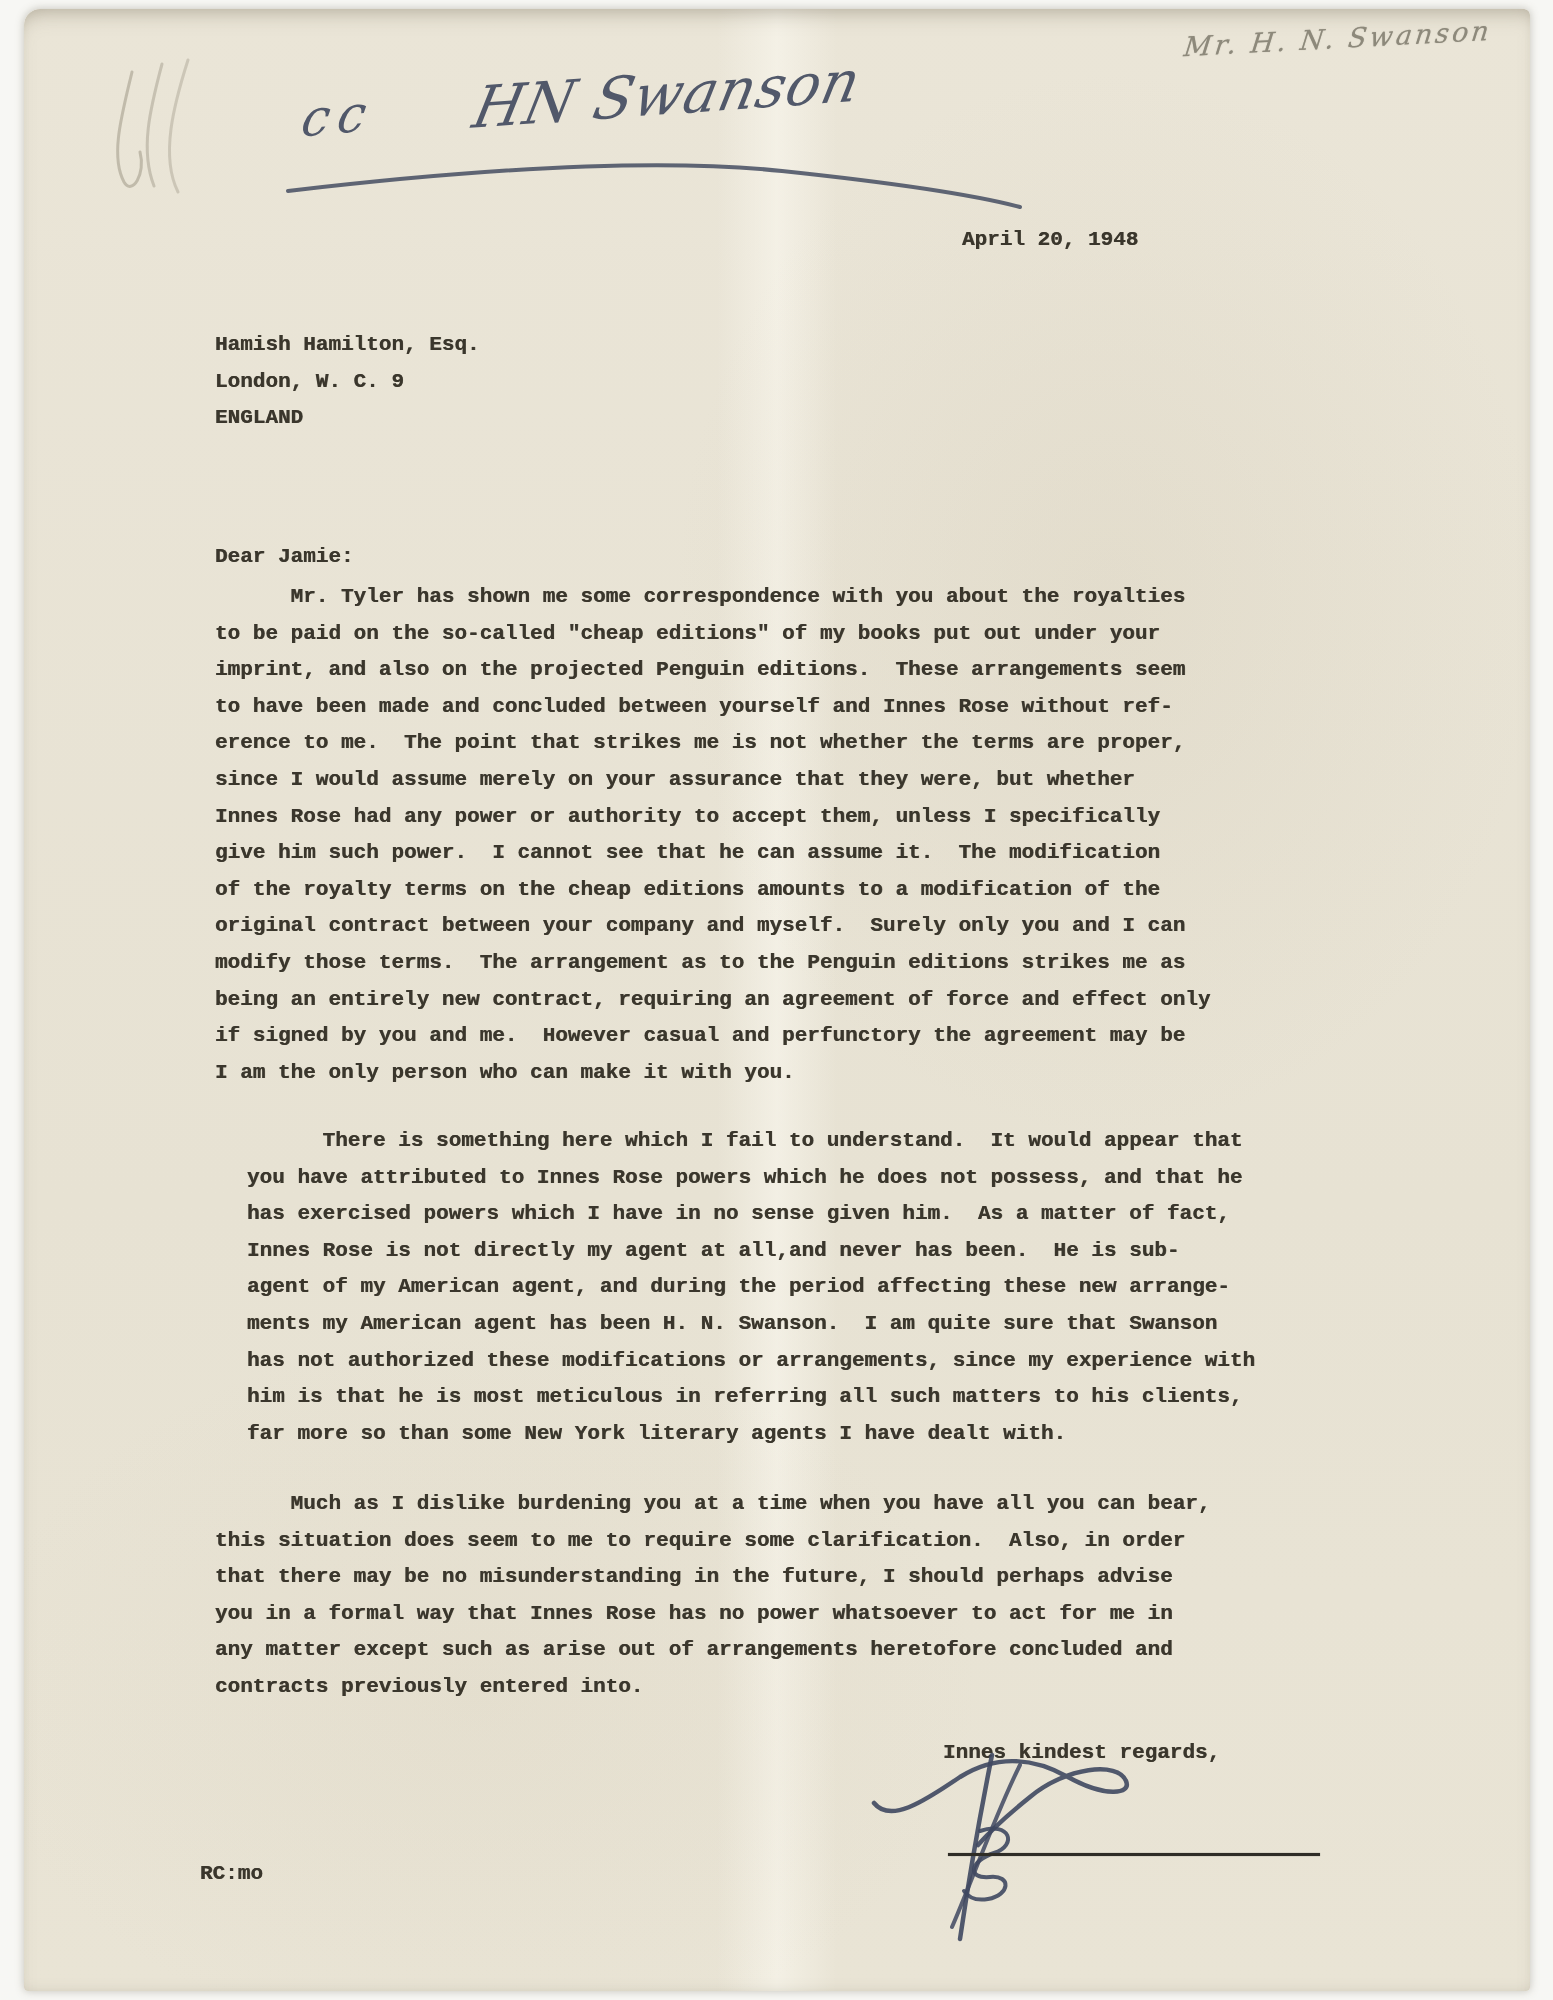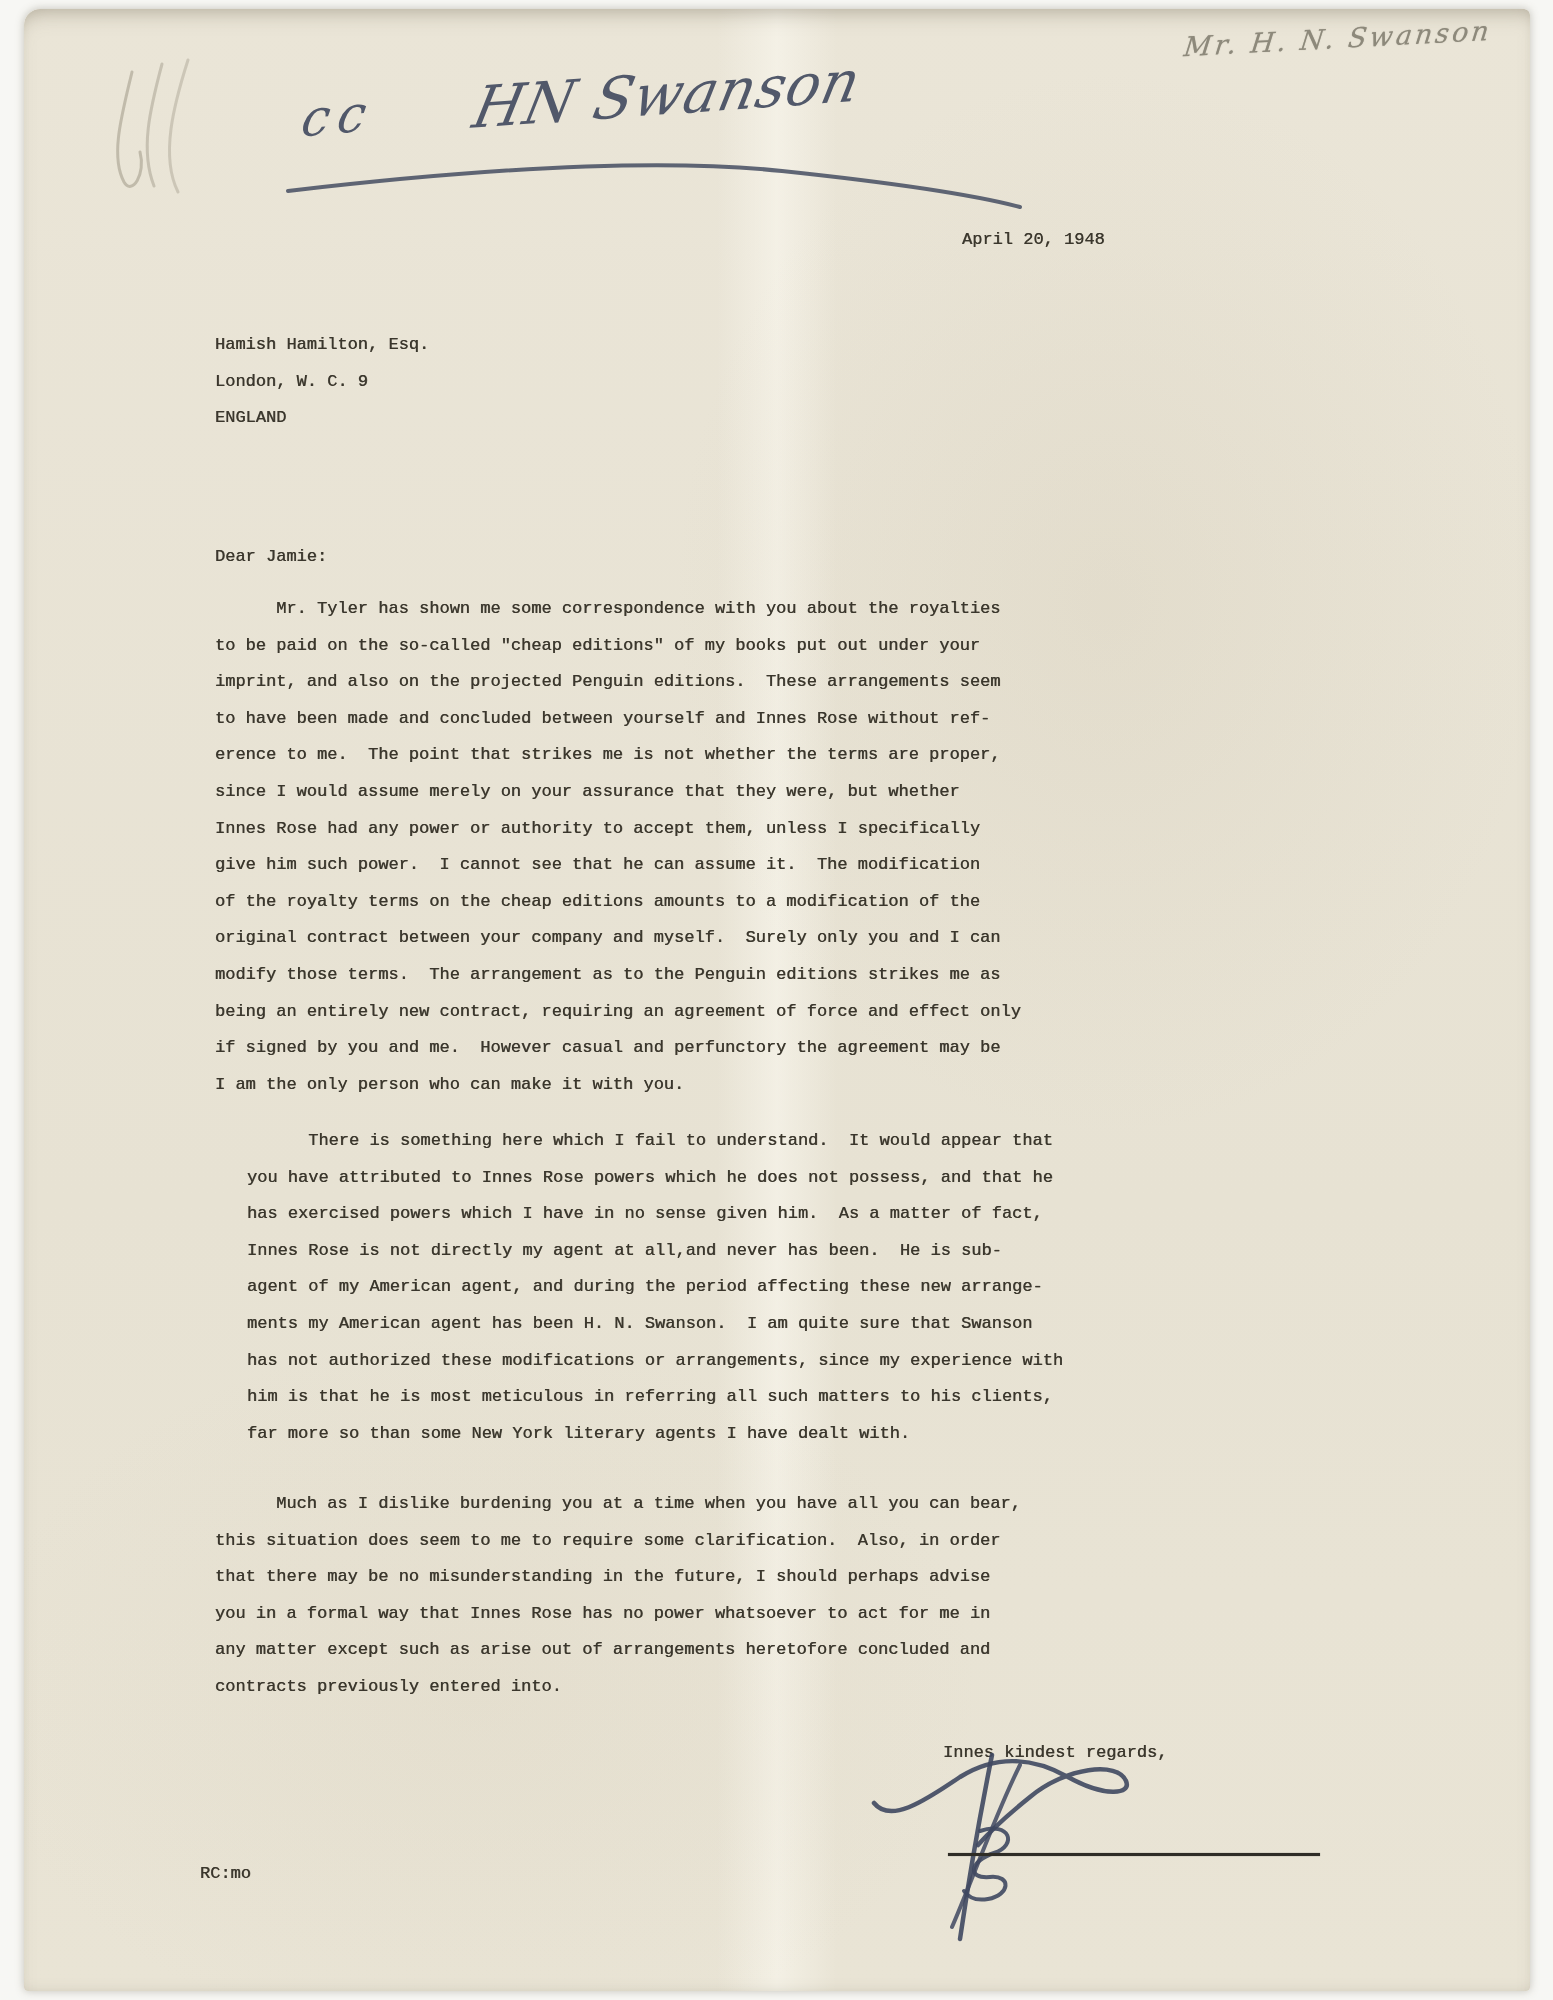--- a/index.html
+++ b/index.html
@@ -13,30 +13,30 @@
     background:
       radial-gradient(ellipse 620px 760px at 72% 30%, rgba(205,195,172,0.22), transparent 70%),
       radial-gradient(ellipse 700px 500px at 30% 85%, rgba(208,198,176,0.16), transparent 72%),
       linear-gradient(90deg, rgba(255,255,255,0) 46%, rgba(252,250,242,0.55) 50%, rgba(255,255,255,0) 54%),
       linear-gradient(#eae5d7, #e7e2d3 60%, #e9e4d5);
     border-radius:16px 6px 4px 4px;
     box-shadow: 0 0 9px rgba(95,90,72,0.35), inset 0 14px 22px -14px rgba(110,100,80,0.55), inset 0 -8px 16px -12px rgba(110,100,80,0.30);
   }
   
   .typed {
-    position:absolute; color:#3a362c; font-size:17px; font-weight:normal;
+    position:absolute; color:#3a362c; font-size:21px; font-weight:bold;
     line-height:36.6px; white-space:pre;
     text-shadow:0.4px 0.4px 0.6px rgba(56,52,42,0.7), -0.2px 0 0.5px rgba(56,52,42,0.35);
     letter-spacing:0;
   }
   .tline { white-space:pre; }
   .date      { left:938px;  top:213px; }
   .address   { left:191px;  top:318px; }
   .salutation{ left:191px;  top:501px;margin-top:29px; }
-  .p1        { left:191px;  top:570px;margin-top:12px; }
+  .p1        { left:191px;  top:570px; }
   .p2        { left:191px;  top:1114px;margin-left:32px; }
   .p3        { left:191px;  top:1477px; }
   .closing   { left:919px;  top:1726px; }
   .initials  { left:176px;  top:1847px; }
   .sig-line  { position:absolute; left:924px; top:1844px; width:372px; height:3px; background:#2f2d27; box-shadow:0 0 1px rgba(47,45,39,.8); }
   
   .hand {
     position:absolute; font-family:"DejaVu Serif","Liberation Serif",serif;
     font-style:italic; white-space:nowrap;
   }

